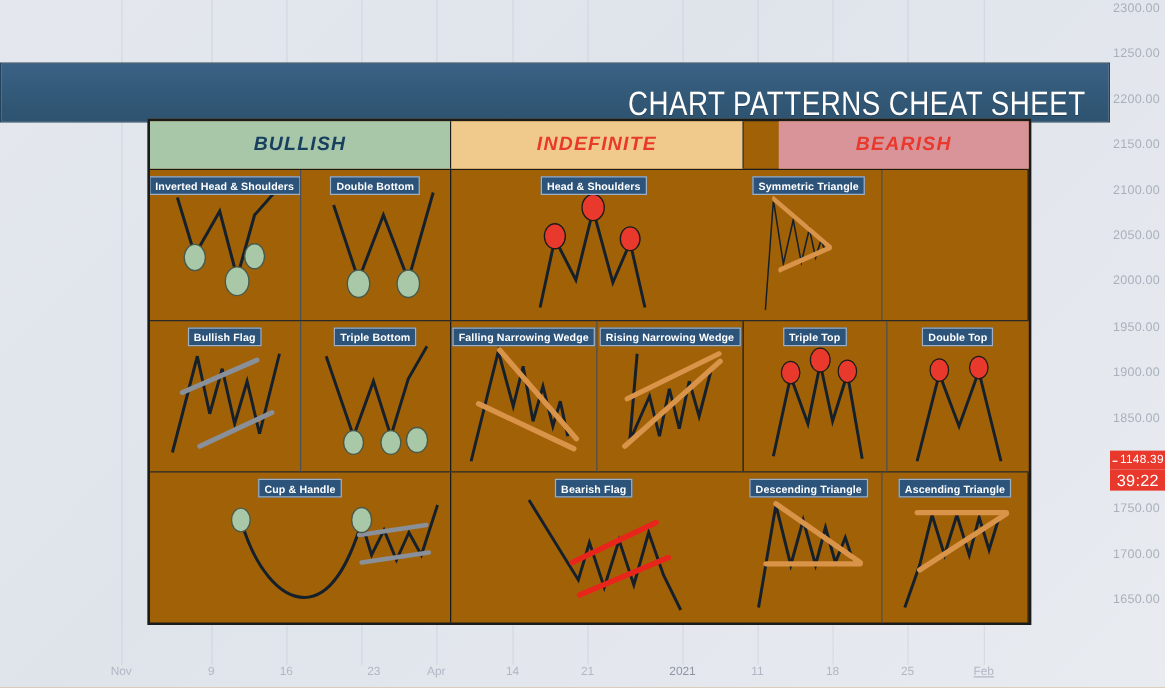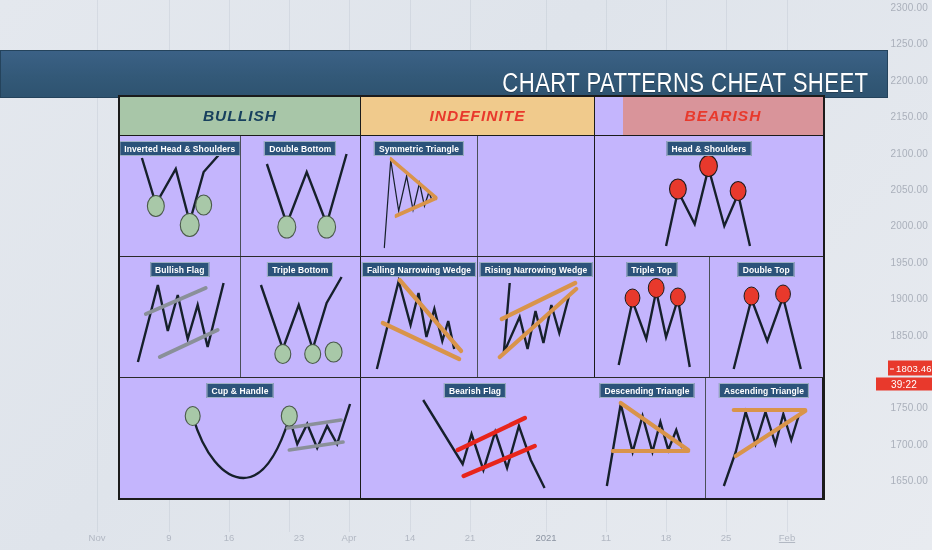--- a/index.html
+++ b/index.html
@@ -24,21 +24,21 @@
   }
   .price-badge{
     position:absolute;right:0;transform:translateY(-50%);
     background:#e8392c;color:#fff;font-size:9.5px;font-weight:400;
     padding:2px 5px 2px 8px;white-space:nowrap;letter-spacing:.2px;
   }
   .price-badge.last{width:44px;box-sizing:border-box;}
   .price-badge::before{
     content:"";position:absolute;left:2px;top:50%;width:4px;height:1px;background:#fff;
   }
-  .price-badge.timer{right:0;padding:1px 15px;font-size:10px;}
+  .price-badge.timer{right:0;padding:1px 5px;font-size:13px;}
   .price-badge.timer::before{display:none;}
 
   
   #time-scale{position:absolute;left:0;bottom:0;right:52px;height:22px;}
   #time-scale .tick{
     position:absolute;top:4px;transform:translateX(-50%);
     font-size:9.5px;color:#b2b8c3;white-space:nowrap;
   }
   #time-scale .tick.bold{color:#8c94a2;}
 
@@ -55,21 +55,21 @@
     font-family:"Liberation Sans Narrow","Liberation Sans",sans-serif;
     transform:scaleX(.82);transform-origin:right center;
     letter-spacing:.5px;padding-right:22px;white-space:nowrap;
     text-shadow:0 1px 0 rgba(0,0,0,.25);
   }
 
   
   #sheet{
     position:absolute;left:118px;top:95px;width:707px;height:405px;
     border:2px solid #1b1b1b;box-sizing:border-box;
-    background:#c4b5fd;
+    background:#a16207;
     display:flex;flex-direction:column;
   }
   .head-row{display:flex;height:38px;flex:0 0 38px;border-bottom:1.5px solid #1b1b1b;}
   .head-cell{
     display:flex;align-items:center;justify-content:center;
     font-size:15.5px;font-style:italic;font-weight:700;letter-spacing:1px;
     box-sizing:border-box;
   }
   .head-cell.bullish{width:241px;background:#a8c6a8;color:#17405e;border-right:1.5px solid #1b1b1b;}
   .head-cell.indefinite{width:234px;background:#f0ca8c;color:#e8392c;border-right:1.5px solid #1b1b1b;}
@@ -123,21 +123,21 @@
     <div class="tick" style="top: 116.2px;">2150.00</div>
     <div class="tick" style="top: 152.6px;">2100.00</div>
     <div class="tick" style="top: 189px; margin-left: 12px;">2050.00</div>
     <div class="tick" style="top: 225.4px;">2000.00</div>
     <div class="tick" style="top: 261.8px;">1950.00</div>
     <div class="tick" style="top: 298.2px; text-align: right;">1900.00</div>
     <div class="tick" style="top: 334.6px;">1850.00</div>
     <div class="tick" style="top: 407.4px;">1750.00</div>
     <div class="tick" style="top: 443.8px;">1700.00</div>
     <div class="tick" style="top: 480.2px;">1650.00</div>
-    <div class="price-badge last" style="top: 368.481px;">1803.46</div>
+    <div class="price-badge last" style="top: 368.481px;">1148.39</div>
     <div class="price-badge timer" style="top: 384.481px;">39:22</div>
   </div>
 
 <div id="time-scale">
     <div class="tick" style="left: 97px;">Nov</div>
     <div class="tick" style="left: 169px;">9</div>
     <div class="tick" style="left: 229px;">16</div>
     <div class="tick" style="left: 299px;">23</div>
     <div class="tick" style="left: 349px;">Apr</div>
     <div class="tick" style="left: 410px;">14</div>
@@ -176,42 +176,42 @@
       <div class="cell">
         <span class="label">Double Bottom</span>
         <svg viewBox="0 0 120 120" preserveAspectRatio="none">
           <polyline points="26,28 46,88 66,36 86,88 106,18" fill="none" stroke="#16202b" stroke-width="2.4"></polyline>
           <ellipse cx="46" cy="91" rx="9" ry="11" fill="#a8c8a8" stroke="#4a5a4a" stroke-width="1.1"></ellipse>
           <ellipse cx="86" cy="91" rx="9" ry="11" fill="#a8c8a8" stroke="#4a5a4a" stroke-width="1.1"></ellipse>
         </svg>
       </div>
     </div>
 
-    <div class="group g-indef">
-      <div class="cell">
-        <span class="label">Symmetric Triangle</span>
-        <svg viewBox="0 0 234 120" preserveAspectRatio="none">
-          <polyline points="47,112 60,24 76,75 92,40 105,74 118,47 128,70 137,56 143,64" fill="none" stroke="#16202b" stroke-width="2.4"></polyline>
-          <line x1="60" y1="23" x2="152" y2="62" stroke="#d9944a" stroke-width="4.2" stroke-linecap="round"></line>
-          <line x1="70" y1="80" x2="152" y2="62" stroke="#d9944a" stroke-width="4.2" stroke-linecap="round"></line>
-        </svg>
-      </div>
-      <div class="empty-cell"></div>
-    </div>
-
     <div class="group g-bear">
       <div class="cell">
         <span class="label">Head &amp; Shoulders</span>
         <svg viewBox="0 0 231 120" preserveAspectRatio="none">
           <polyline points="72,110 84,55 101,88 115,32 131,90 145,58 157,110" fill="none" stroke="#16202b" stroke-width="2.4"></polyline>
           <ellipse cx="84" cy="53" rx="8.5" ry="10" fill="#e8392c" stroke="#1b1b1b" stroke-width="1.1"></ellipse>
           <ellipse cx="115" cy="30" rx="9" ry="10.5" fill="#e8392c" stroke="#1b1b1b" stroke-width="1.1"></ellipse>
           <ellipse cx="145" cy="55" rx="8" ry="9.5" fill="#e8392c" stroke="#1b1b1b" stroke-width="1.1"></ellipse>
         </svg>
       </div>
+    </div>
+
+    <div class="group g-indef">
+      <div class="cell">
+        <span class="label">Symmetric Triangle</span>
+        <svg viewBox="0 0 234 120" preserveAspectRatio="none">
+          <polyline points="47,112 60,24 76,75 92,40 105,74 118,47 128,70 137,56 143,64" fill="none" stroke="#16202b" stroke-width="2.4"></polyline>
+          <line x1="60" y1="23" x2="152" y2="62" stroke="#d9944a" stroke-width="4.2" stroke-linecap="round"></line>
+          <line x1="70" y1="80" x2="152" y2="62" stroke="#d9944a" stroke-width="4.2" stroke-linecap="round"></line>
+        </svg>
+      </div>
+      <div class="empty-cell"></div>
     </div>
   </div>
 
   <div class="pat-row">
 
     <div class="group g-bull">
       <div class="cell">
         <span class="label">Bullish Flag</span>
         <svg viewBox="0 0 120 120" preserveAspectRatio="none">
           <polyline points="18,105 38,28 48,74 58,38 68,82 78,48 88,90 104,26" fill="none" stroke="#16202b" stroke-width="2.4"></polyline>

